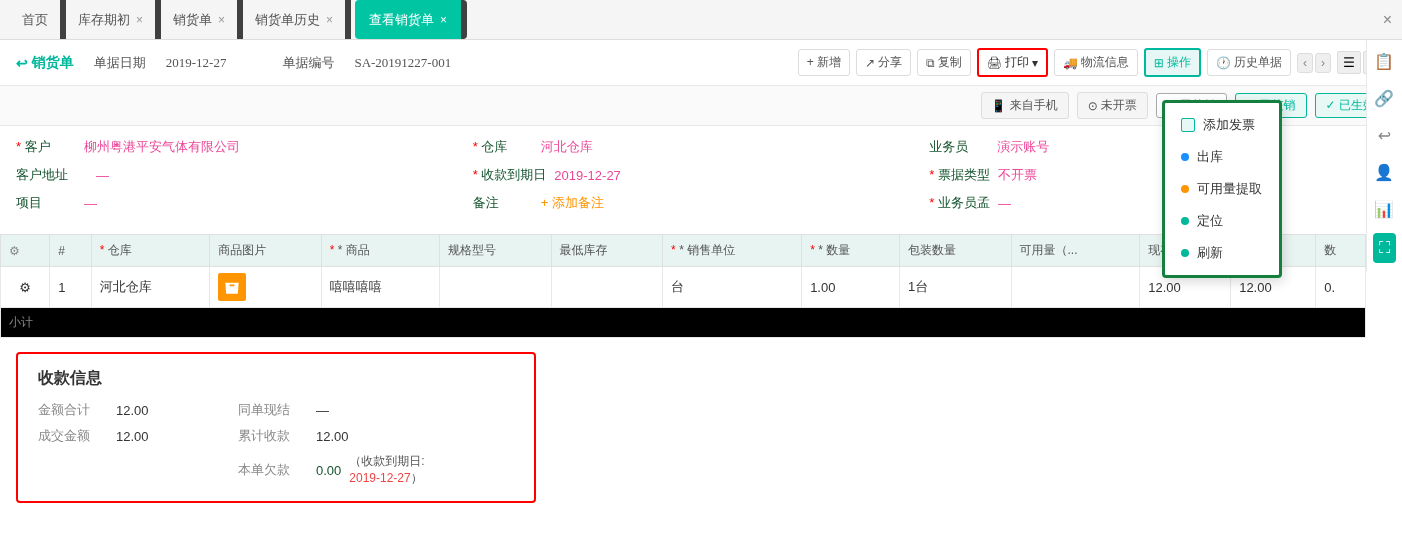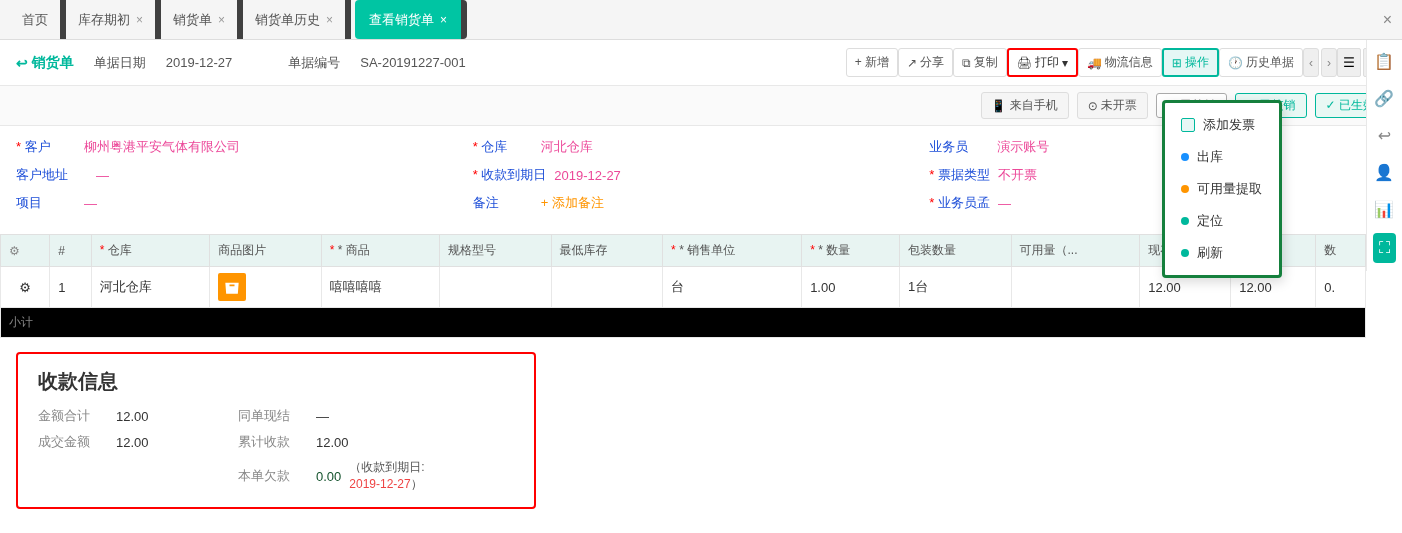--- a/index.html
+++ b/index.html
@@ -23,22 +23,22 @@
     
     .page-content { background: #fff; min-height: 493px; position: relative; }
 
     
     .form-header {
       display: flex; align-items: center; padding: 8px 16px; border-bottom: 1px solid #e8e8e8;
       background: #fff;
     }
     .form-title { display: flex; align-items: center; color: #00b89c; font-size: 14px; font-weight: bold; margin-right: 20px; }
     .form-title-icon { margin-right: 4px; }
-    .form-meta { display: flex; align-items: center; gap: 20px; font-size: 13px; color: #555; flex: 1; }
-    .form-actions { display: flex; }
+    .form-meta { display: flex; align-items: center; gap: 20px; font-size: 13px; color: #555; flex: 1; font-family: Liberation Serif, serif; }
+    .form-actions { display: flex; align-items: center; gap: 6px; }
 
     .action-btn {
       display: flex; align-items: center; gap: 3px; padding: 4px 8px;
       border: 1px solid #ddd; border-radius: 3px; background: #fff;
       cursor: pointer; font-size: 12px; color: #555; white-space: nowrap;
     }
     .action-btn.print { border: 2px solid red; color: #333; }
     .action-btn.active-op { background: #e6f7f5; color: #00b89c; border-color: #00b89c; }
     .status-btn {
       padding: 3px 10px; border-radius: 3px; border: 1px solid; cursor: pointer; font-size: 12px;
@@ -56,21 +56,21 @@
       display: flex; align-items: center; gap: 3px; padding: 4px 10px;
       border: 1px solid #ddd; border-radius: 3px; background: #fff;
       cursor: pointer; font-size: 12px; color: #555;
     }
     .toolbar-btn.gray-icon { background: #f5f5f5; }
 
     
     .form-fields { padding: 12px 16px; background: #fff; }
     .field-row { display: flex; align-items: center; margin-bottom: 10px; gap: 0; }
     .field-group { display: flex; align-items: center; flex: 1; }
-    .field-label { color: #1d4ed8; font-size: 13px; min-width: 60px; white-space: nowrap; }
+    .field-label { color: #14532d; font-size: 13px; min-width: 60px; white-space: nowrap; }
     .field-label.required::before { content: '* '; color: red; }
     .field-value { color: #ec4899; font-size: 13px; margin-left: 8px; }
     .add-note { color: #ff9500; cursor: pointer; font-size: 13px; margin-left: 8px; }
     .add-note::before { content: '+ '; }
 
     
     .data-table { width: 100%; border-collapse: collapse; margin: 0; }
     .data-table thead tr { background: #e8f4f2; }
     .data-table th {
       padding: 7px 8px; border: 1px solid #e0e0e0; font-size: 12px;
@@ -86,21 +86,21 @@
 
     
     .product-img { width: 28px; height: 28px; background: #ff9500; display: flex; align-items: center; justify-content: center; border-radius: 2px; }
     .product-img svg { width: 20px; height: 20px; fill: #fff; }
 
     
     .payment-section {
       border: 2px solid red; border-radius: 4px; margin: 10px 16px;
       padding: 14px 20px; background: #fff; display: inline-block; min-width: 520px;
     }
-    .payment-title { font-weight: bold; font-size: 20px; margin-bottom: 12px; }
+    .payment-title { font-weight: bold; font-size: 16px; margin-bottom: 12px; }
     .payment-grid { display: grid; grid-template-columns: 200px 200px; gap: 8px 0; }
     .payment-row { display: flex; align-items: center; gap: 8px; }
     .payment-label { color: #888; font-size: 13px; min-width: 70px; }
     .payment-value { color: #333; font-size: 13px; }
     .payment-value.orange { color: #14532d; }
 
     
     .right-sidebar {
       position: absolute; right: 0; top: 0; width: 36px; background: #fff;
       border-left: 1px solid #e8e8e8; display: flex; flex-direction: column;

